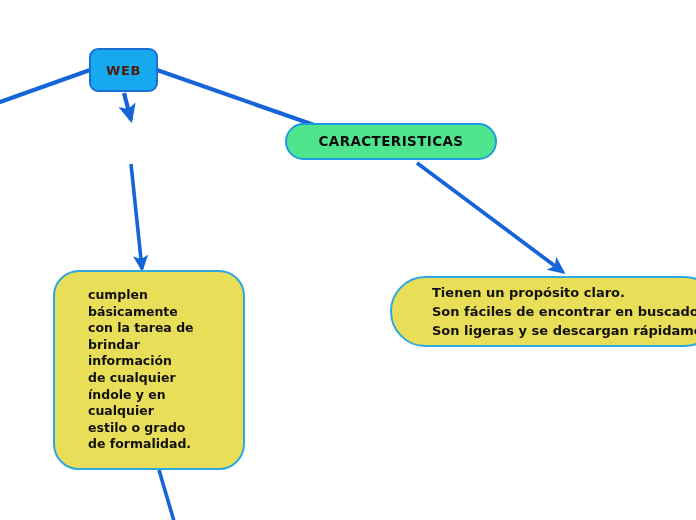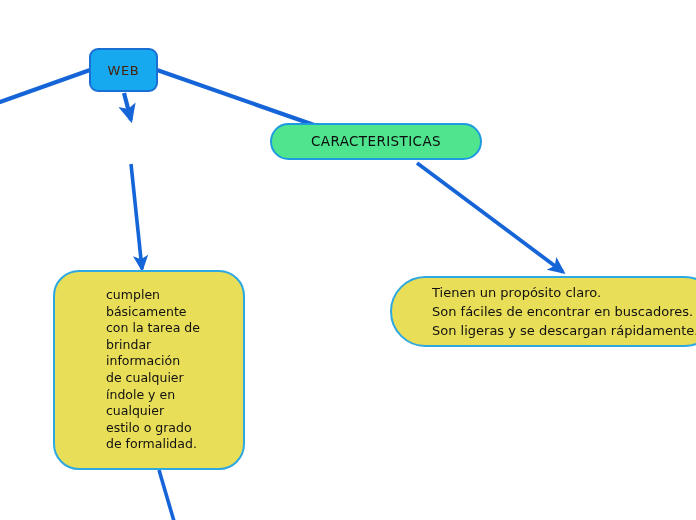--- a/index.html
+++ b/index.html
@@ -31,21 +31,21 @@
   }
   .node {
     position: absolute;
     box-sizing: border-box;
     display: flex;
     align-items: center;
     justify-content: center;
     z-index: 5;
   }
   .node-label {
-    font-weight: normal;
+    font-weight: bold;
     white-space: pre;
     text-align: center;
     line-height: 1.0;
   }
 
   
   #node-web {
     left: 89px;
     top: 48px;
     width: 69px;
@@ -71,21 +71,21 @@
     font-size: 13.5px;
     letter-spacing: 0.4px;
   }
   #node-funcion {
     left: 50px;
     top: 123px;
     width: 166px;
     height: 37px;
   }
   #node-caracteristicas {
-    left: 270px;
+    left: 285px;
     top: 123px;
     width: 212px;
     height: 37px;
   }
 
   
   .node-yellow {
     background: #E9DE58;
     border: 2.5px solid #2EA8E0;
     justify-content: flex-start;
@@ -98,21 +98,21 @@
     line-height: 16.6px;
   }
   #node-funcion-detail {
     left: 53px;
     top: 270px;
     width: 192px;
     height: 200px;
     border-radius: 26px;
   }
   #node-funcion-detail .node-label {
-    padding-left: 51px;
+    padding-left: 33px;
   }
   #node-caracteristicas-detail {
     left: 390px;
     top: 276px;
     width: 330px;
     height: 71px;
     border-radius: 999px;
   }
   #node-caracteristicas-detail .node-label {
     padding-left: 40px;

